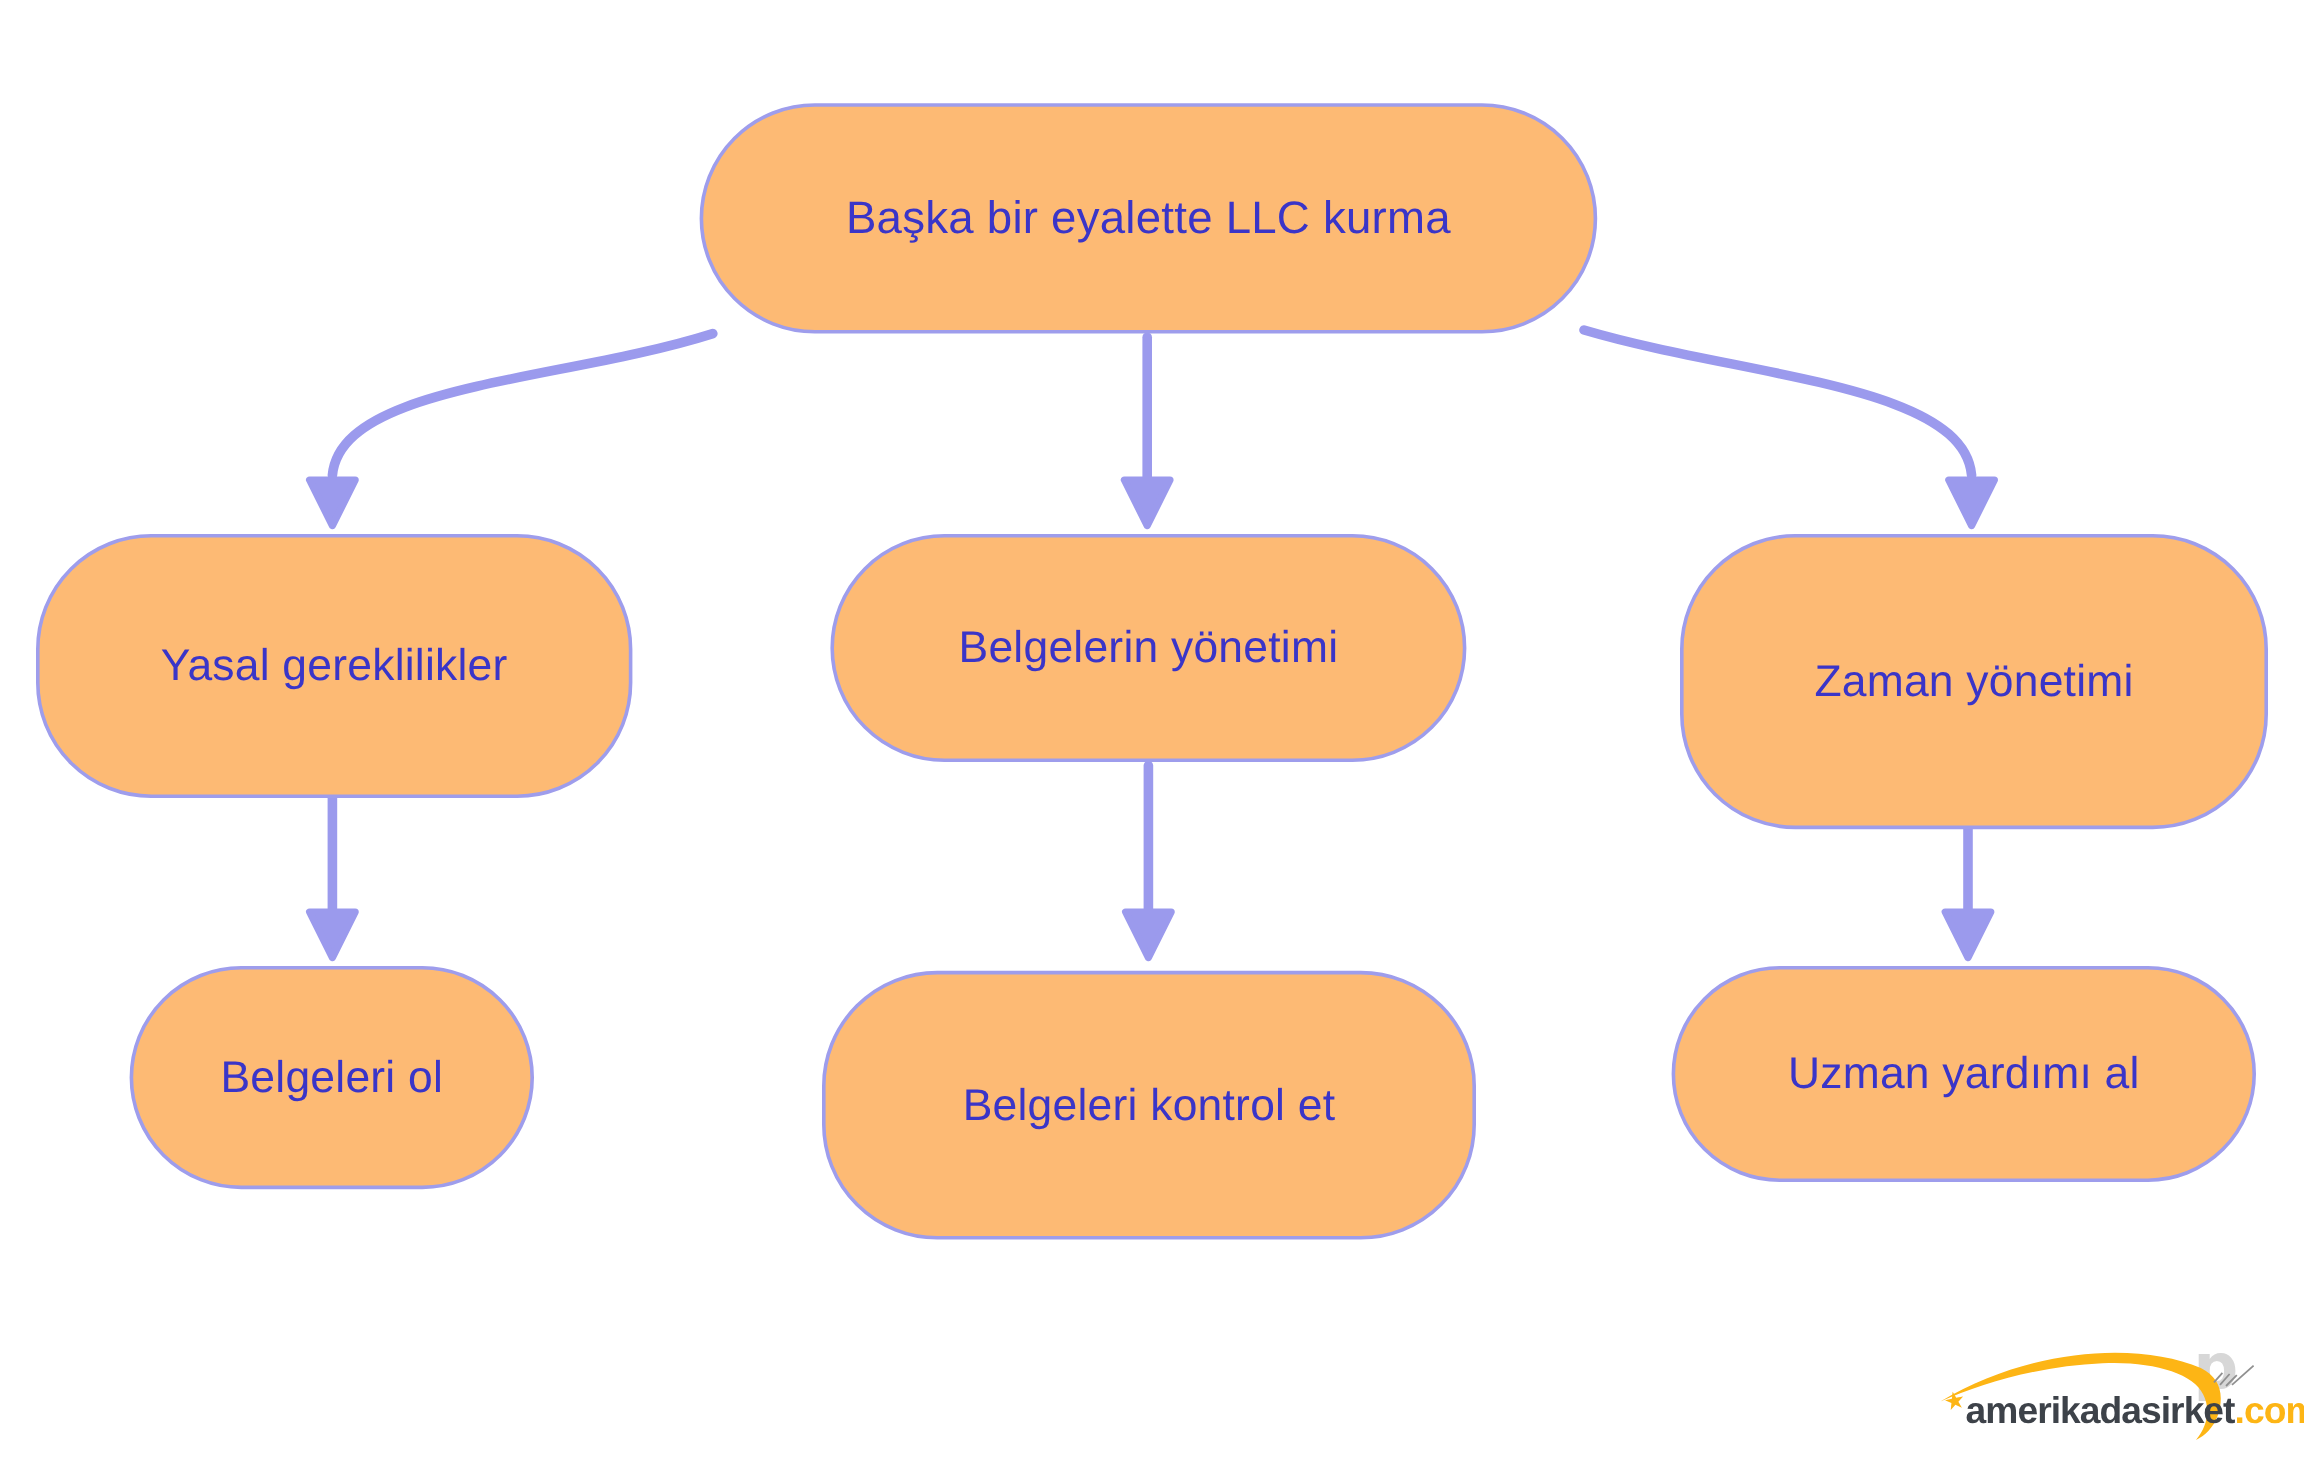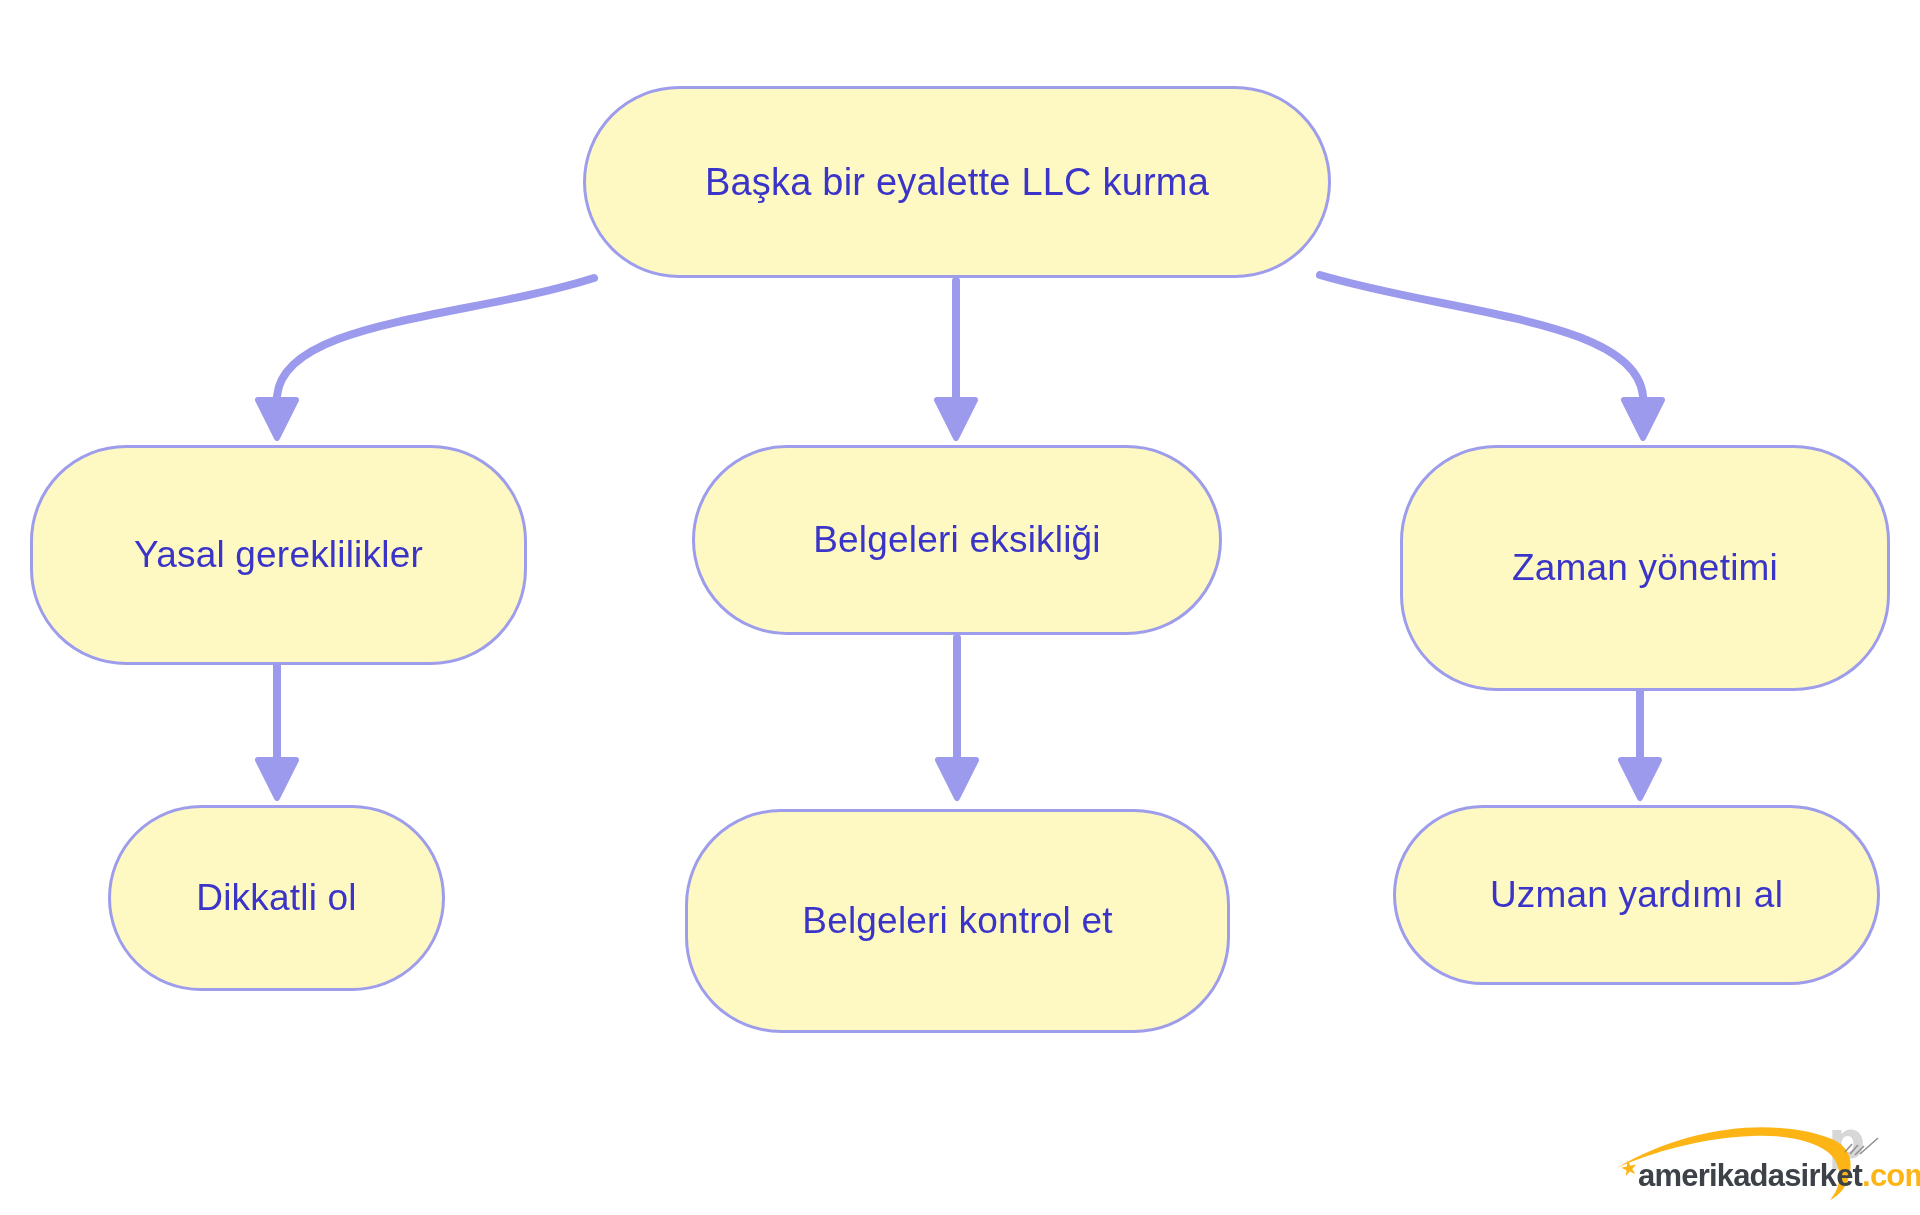--- a/index.html
+++ b/index.html
@@ -8,21 +8,21 @@
     background:#ffffff;
     overflow:hidden;
     position:relative;
     font-family:"Liberation Sans", sans-serif;
   }
   .canvas{position:absolute;left:0;top:0;width:1920px;height:1215px;}
 
   
   .node{
     position:absolute;
-    background:#fef9c3;
+    background:#fdba74;
     border:3px solid #9e9dec;
     border-radius:96px;
     display:flex;align-items:center;justify-content:center;
     color:#3a35c8;
     font-size:37px;
     letter-spacing:0.2px;
     box-sizing:border-box;
     white-space:nowrap;
   }
   .node.root{left:583px;top:86px;width:748px;height:192px;font-size:38px;}
@@ -86,24 +86,24 @@
     </g>
     <g>
       <path class="stem" d="M 1640 638 L 1640 758"></path>
       <path class="head" d="M 1621 760 L 1659 760 L 1640 798 Z"></path>
     </g>
   </svg>
 
   <div class="node root">Başka bir eyalette LLC kurma</div>
 
   <div class="node b0">Yasal gereklilikler</div>
-  <div class="node b1">Belgeleri eksikliği</div>
+  <div class="node b1">Belgelerin yönetimi</div>
   <div class="node b2">Zaman yönetimi</div>
 
-  <div class="node c0">Dikkatli ol</div>
+  <div class="node c0">Belgeleri ol</div>
   <div class="node c1">Belgeleri kontrol et</div>
   <div class="node c2">Uzman yardımı al</div>
 
   <div class="logo">
     <span class="watermark">p</span>
     <svg class="swoosh" width="310" height="122" viewBox="0 0 310 122">
       <path d="M 15 80
                C 90 35, 180 30, 232 52
                C 248 60, 252 74, 246 92
                C 242 102, 236 108, 228 112

